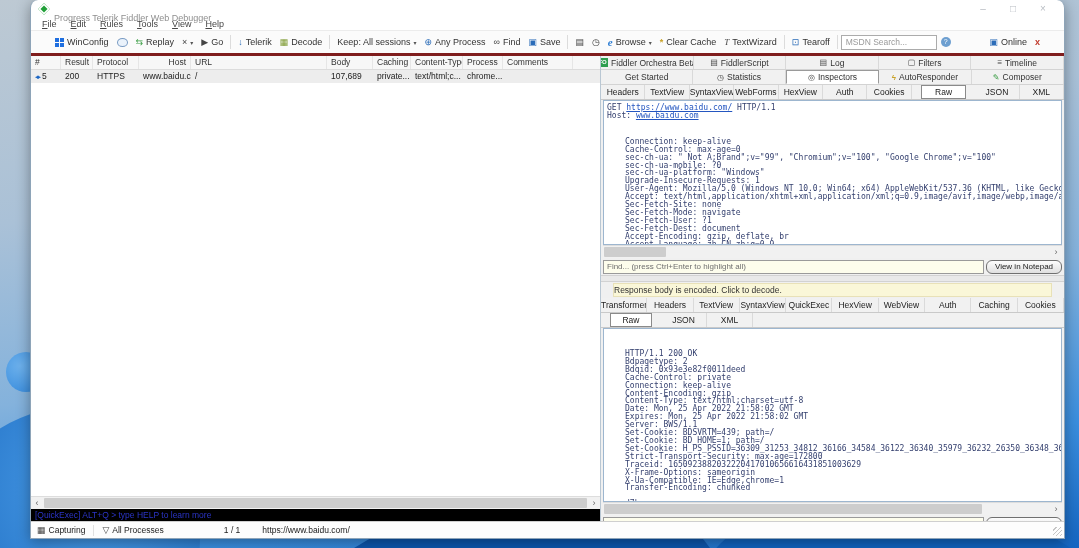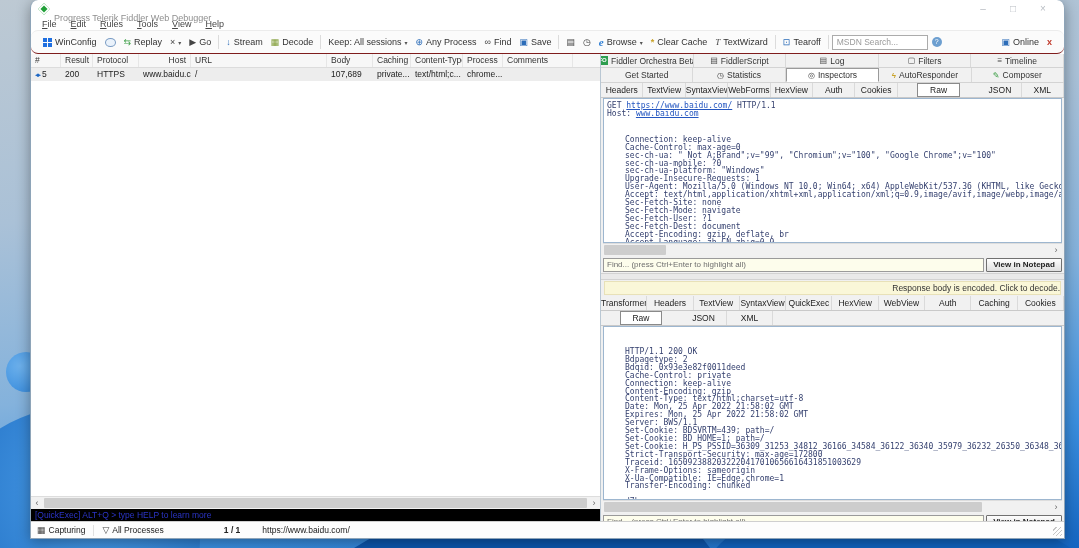--- a/index.html
+++ b/index.html
@@ -22,22 +22,22 @@
   .title-text{font-size:9px;color:#8f8f8f;flex:1;white-space:nowrap;margin-top:19px;}
   .win-controls{display:flex;align-items:center;gap:0;margin-right:6px;}
   .wbtn{width:30px;text-align:center;font-size:10px;color:#b9bec4;line-height:16px;}
 
   
   .menubar{height:13px;display:flex;align-items:center;padding-left:4px;flex:0 0 auto;}
   .menu-item{font-size:9px;color:#454545;padding:0 7px;white-space:nowrap;}
   .menu-item::first-letter{text-decoration:underline;}
 
   
-  .toolbar{height:22px;border-top:1px solid #ececec;border-bottom:1px solid #7f1d1d;display:flex;align-items:center;
-           font-size:9px;color:#333;padding:0 8px;background:#fbfbfb;white-space:nowrap;flex:0 0 auto;border-radius:7px;}
+  .toolbar{height:22px;border-top:1px solid #ececec;border-bottom:3px solid #7f1d1d;display:flex;align-items:center;
+           font-size:9px;color:#333;padding:0 20px;background:#fbfbfb;white-space:nowrap;flex:0 0 auto;}
   .tbtn{display:flex;align-items:center;gap:3px;padding:0 4px;}
   .tsep{width:1px;height:14px;background:#dcdcdc;margin:0 3px;flex:0 0 auto;}
   .tspacer{flex:1;}
   .gi{font-size:9px;line-height:10px;}
   .win-logo{display:inline-grid;grid-template-columns:4px 4px;grid-template-rows:4px 4px;gap:1px;}
   .win-logo i{background:#1f6fe0;}
   .bubble-icon{width:9px;height:7px;border:1px solid #7a9cc4;border-radius:50%;background:#eaf2fb;}
   .help-circle{width:10px;height:10px;border-radius:50%;background:#6d9fd0;color:#fff;font-size:7px;line-height:10px;text-align:center;}
   .msdn-box{width:86px;height:13px;border:1px solid #ababab;background:#fff;color:#9a9a9a;font-size:8.5px;line-height:13px;padding:0 4px;}
   .red{color:#c0392b;font-weight:bold;}
@@ -79,38 +79,38 @@
   
   .tabs-row{display:flex;background:#f1f1f1;border-bottom:1px solid #d3d3d3;font-size:8.5px;flex:0 0 auto;}
   .r1{height:13px;}.r2{height:14px;}
   .tab{flex:1;display:flex;align-items:center;justify-content:center;gap:3px;border-right:1px solid #d9d9d9;color:#333;overflow:hidden;white-space:nowrap;box-sizing:border-box;}
   .tab.selected{background:#fff;border:1px solid #9a9a9a;border-bottom:1px solid #fff;}
   .fo-badge{width:11px;height:9px;background:#2e9e4f;color:#fff;font-size:6px;font-weight:bold;line-height:9px;text-align:center;flex:0 0 auto;}
   .ticon{font-size:8px;line-height:9px;}
 
   .itabs{height:14px;display:flex;background:#f1f1f1;border-bottom:1px solid #c9c9c9;font-size:8.5px;flex:0 0 auto;}
   .itab{flex:1;text-align:center;line-height:14px;border-right:1px solid #dadada;color:#222;white-space:nowrap;overflow:hidden;box-sizing:border-box;}
-  .itab.selected{background:#fff;border:1px solid #8a8a8a;line-height:12px;margin:0 19px;}
+  .itab.selected{background:#fff;border:1px solid #8a8a8a;line-height:12px;margin:0 9px;}
 
   
   .rawbox{background:#fff;border:1px solid #9db6cf;margin:0 2px;overflow:hidden;position:relative;
           font-family:"DejaVu Sans Mono",monospace;font-size:8px;line-height:7.9px;color:#333f6e;padding:3px 0 0 3px;flex:0 0 auto;box-sizing:border-box;}
   .request-raw{height:145px;}
   .response-raw{height:174px;}
   .rawbox pre{margin:18px;font:inherit;white-space:pre;}
   .rawlink{color:#2456c0;text-decoration:underline;}
   .rawline{white-space:pre;}
 
   .findbar{height:15px;display:flex;align-items:center;padding:1px 2px;gap:2px;flex:0 0 auto;}
   .findinput{flex:1;background:#fdfdec;border:1px solid #9a9a9a;font-size:8px;height:12px;padding:0 3px;color:#555;font-family:"Liberation Sans",sans-serif;box-sizing:content-box;}
   .findinput::placeholder{color:#6f6f6f;opacity:1;}
-  .notepad-btn{width:76px;height:14px;font-size:8px;color:#222;border:1px solid #707070;border-radius:1px;
-               background:linear-gradient(#fdfdfd,#dfdfdf);font-family:"Liberation Sans",sans-serif;padding:0;font-weight:bold;}
+  .notepad-btn{width:76px;height:14px;font-size:8px;color:#222;border:1px solid #707070;border-radius:6px;
+               background:linear-gradient(#fdfdfd,#dfdfdf);font-family:"Liberation Sans",sans-serif;padding:0;}
   .splitter{height:5px;background:#e9e9e9;border-top:1px solid #d2d2d2;border-bottom:1px solid #d2d2d2;flex:0 0 auto;}
-  .notice{height:12px;margin:1px 3px;background:#faf7d8;border:1px solid #e8e1b8;text-align:right;font-size:8.5px;line-height:12px;color:#333;flex:0 0 auto;}
+  .notice{height:12px;margin:1px 12px;background:#faf7d8;border:1px solid #e8e1b8;text-align:left;font-size:8.5px;line-height:12px;color:#333;flex:0 0 auto;}
   .rp-fill{flex:1;}
 
   
   .statusbar{height:16px;border-top:1px solid #cfcfcf;background:#fdfdfd;display:flex;align-items:center;
              font-size:8.5px;color:#222;padding:0 6px;flex:0 0 auto;position:relative;}
   .sb-item{display:flex;align-items:center;gap:3px;white-space:nowrap;}
   .sb-sep{width:1px;height:11px;background:#e0e0e0;margin:0 8px;}
   .grip{position:absolute;right:2px;bottom:2px;width:9px;height:9px;
         background:repeating-linear-gradient(135deg,transparent 0 2px,#c5c5c5 2px 3px);}
 </style>
@@ -164,21 +164,21 @@
       <span class="gi dk">×</span>
       <span class="small-caret">▾</span>
     </span>
     <span class="tbtn">
       <span class="gi dk">▶</span>
       <span>Go</span>
     </span>
     <span class="tsep"></span>
     <span class="tbtn">
       <span class="gi blue">↓</span>
-      <span>Stream</span>
+      <span>Telerik</span>
     </span>
     <span class="tbtn">
       <span class="gi olive">▦</span>
       <span>Decode</span>
     </span>
     <span class="tsep"></span>
     <span class="tbtn">
       <span>Keep: All sessions</span>
       <span class="small-caret">▾</span>
     </span>
@@ -428,18 +428,18 @@
   <div class="statusbar">
     <span class="sb-item">
       <span class="gi dk">▦</span>
       <span>Capturing</span>
     </span>
     <span class="sb-sep"></span>
     <span class="sb-item">
       <span class="gi dk">▽</span>
       <span>All Processes</span>
     </span>
-    <span class="sb-item" style="margin-left:60px;font-weight:bold;">1 / 1</span>
+    <span class="sb-item" style="margin-left:60px;">1 / 1</span>
     <span class="sb-item" style="margin-left:22px;">https://www.baidu.com/</span>
     <span class="grip"></span>
   </div>
 
 </div>
 
 </body></html>

